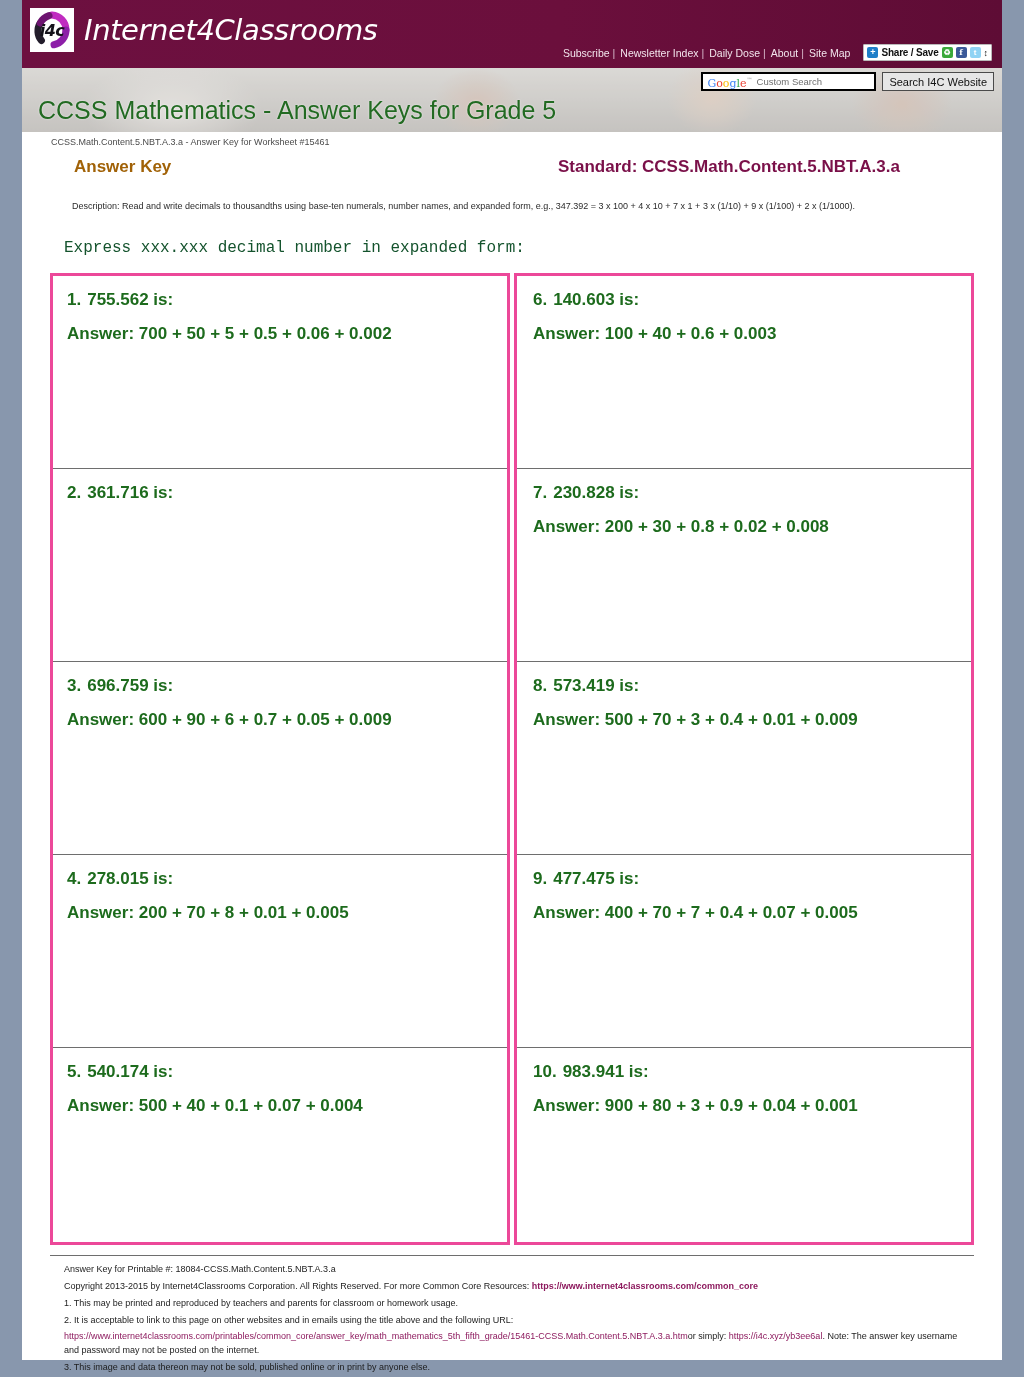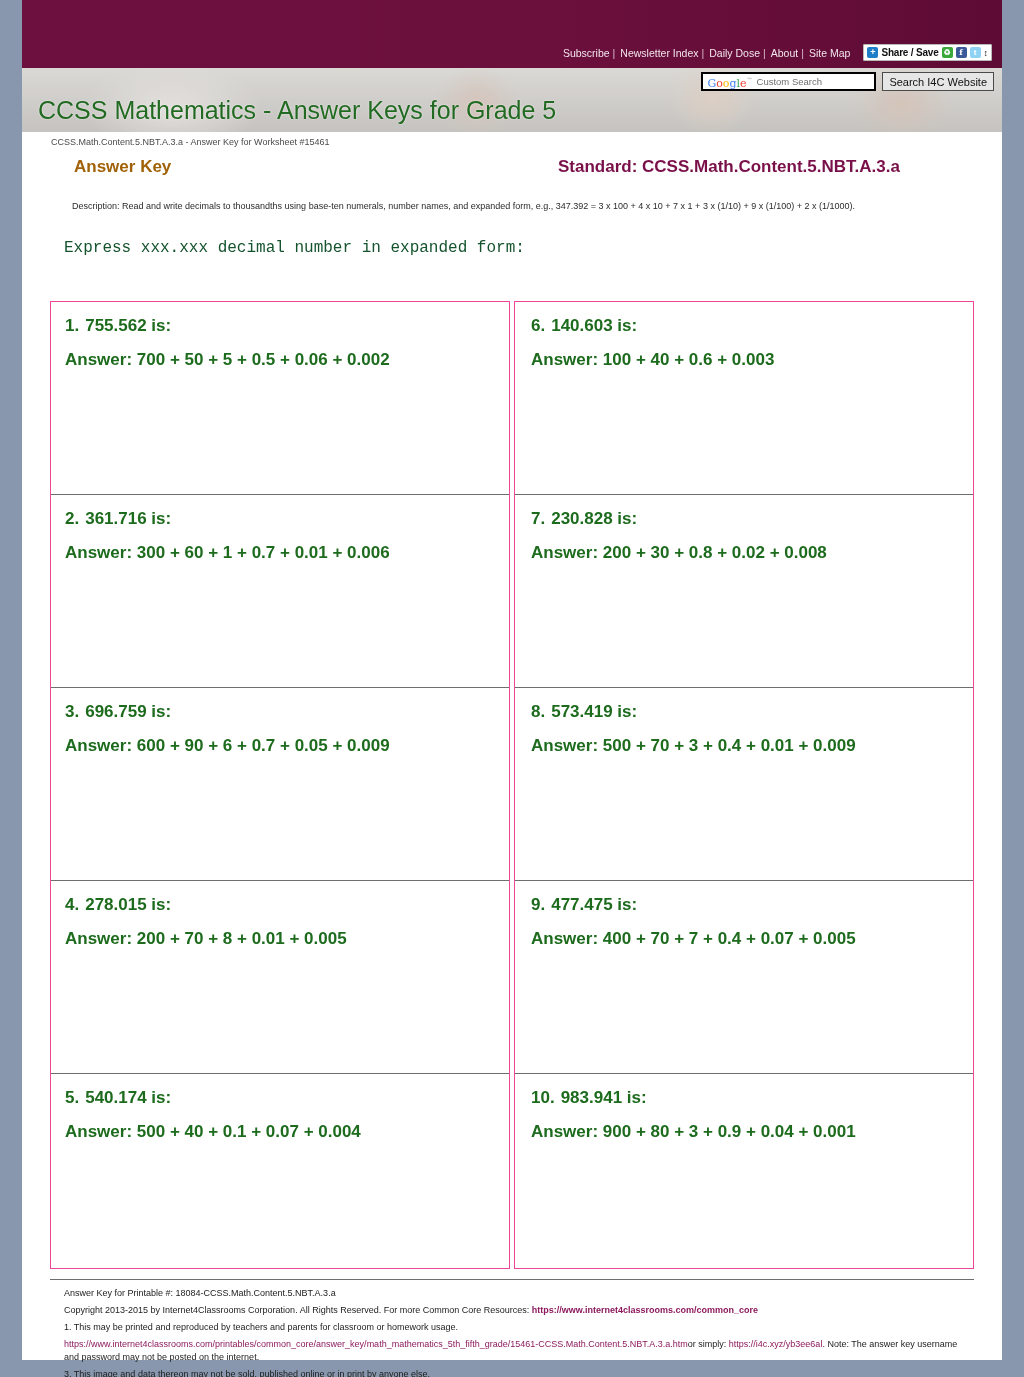--- a/index.html
+++ b/index.html
@@ -261,23 +261,22 @@
   }
 
   
   .grid {
     display: flex;
     margin: 16px 14px 0 14px;
     gap: 4px;
   }
   .col {
     flex: 1 1 0;
-    border: 1px solid #ec4899;
+    border: 3px solid #ec4899;
     box-sizing: border-box;
-    margin-top: 28px;
   }
   .cell {
     border-bottom: 1px solid #6e6e6e;
     height: 193px;
     box-sizing: border-box;
     padding: 14px 0 0 14px;
   }
   .cell:last-child { border-bottom: none; height: 194px; }
   .q-line {
     font-size: 17px;
@@ -310,20 +309,32 @@
   .lnk-plain { color: #8d1a5e; text-decoration: none; }
   .f-pad { margin-top: 3px; }
 </style>
 </head>
 <body>
 
 <div id="page">
 
   <div class="topbar">
 
+    <div class="brand">
+      <div class="logo-box">
+        <svg class="logo-swoosh" viewBox="0 0 38 38">
+          <path d="M19 4 A15 15 0 0 1 33 19" stroke="#c02bc0" stroke-width="7" fill="none" stroke-linecap="round"></path>
+          <path d="M33 19 A15 15 0 0 1 21 33.8" stroke="#8d1fa8" stroke-width="7" fill="none" stroke-linecap="round"></path>
+          <path d="M8.4 29.6 A15 15 0 0 1 7.2 12" stroke="#231d2b" stroke-width="7" fill="none" stroke-linecap="round"></path>
+          <path d="M7.2 12 A15 15 0 0 1 16 4.6" stroke="#6d1470" stroke-width="7" fill="none" stroke-linecap="round"></path>
+        </svg>
+        <div class="logo-text">i4c</div>
+      </div>
+      <div class="brand-name">Internet4Classrooms</div>
+    </div>
 
     <div class="topnav">
       <a href="#">Subscribe</a>
         <span class="sep">|</span>
       <a href="#">Newsletter Index</a>
         <span class="sep">|</span>
       <a href="#">Daily Dose</a>
         <span class="sep">|</span>
       <a href="#">About</a>
         <span class="sep">|</span>
@@ -374,21 +385,20 @@
         <div class="cell">
           <div class="q-line">
             <span class="q-num">1.</span><span>755.562 is:</span>
           </div>
           <div class="a-line">Answer: 700 + 50 + 5 + 0.5 + 0.06 + 0.002</div>
         </div>
         <div class="cell">
           <div class="q-line">
             <span class="q-num">2.</span><span>361.716 is:</span>
           </div>
-          <div class="a-line">Answer: 300 + 60 + 1 + 0.7 + 0.01 + 0.006</div>
         </div>
         <div class="cell">
           <div class="q-line">
             <span class="q-num">3.</span><span>696.759 is:</span>
           </div>
           <div class="a-line">Answer: 600 + 90 + 6 + 0.7 + 0.05 + 0.009</div>
         </div>
         <div class="cell">
           <div class="q-line">
             <span class="q-num">4.</span><span>278.015 is:</span>
@@ -438,20 +448,21 @@
 
     </div>
 
     <div class="footer">
       <div class="ln">Answer Key for Printable #: 18084-CCSS.Math.Content.5.NBT.A.3.a</div>
       <div class="ln f-pad">
         <span>Copyright 2013-2015 by Internet4Classrooms Corporation. All Rights Reserved. For more Common Core Resources:</span>
         <a class="lnk" href="#">https://www.internet4classrooms.com/common_core</a>
       </div>
       <div class="ln f-pad">1. This may be printed and reproduced by teachers and parents for classroom or homework usage.</div>
+      <div class="ln f-pad">2. It is acceptable to link to this page on other websites and in emails using the title above and the following URL:</div>
       <div class="wrapln f-pad">
         <a class="lnk-plain" href="#">https://www.internet4classrooms.com/printables/common_core/answer_key/math_mathematics_5th_fifth_grade/15461-CCSS.Math.Content.5.NBT.A.3.a.htm</a><span>or simply:</span>
         <a class="lnk-plain" href="#">https://i4c.xyz/yb3ee6al</a><span>. Note: The answer key username and password may not be posted on the internet.</span>
       </div>
       <div class="ln f-pad">3. This image and data thereon may not be sold, published online or in print by anyone else.</div>
     </div>
 
   </div>
 </div>
 

